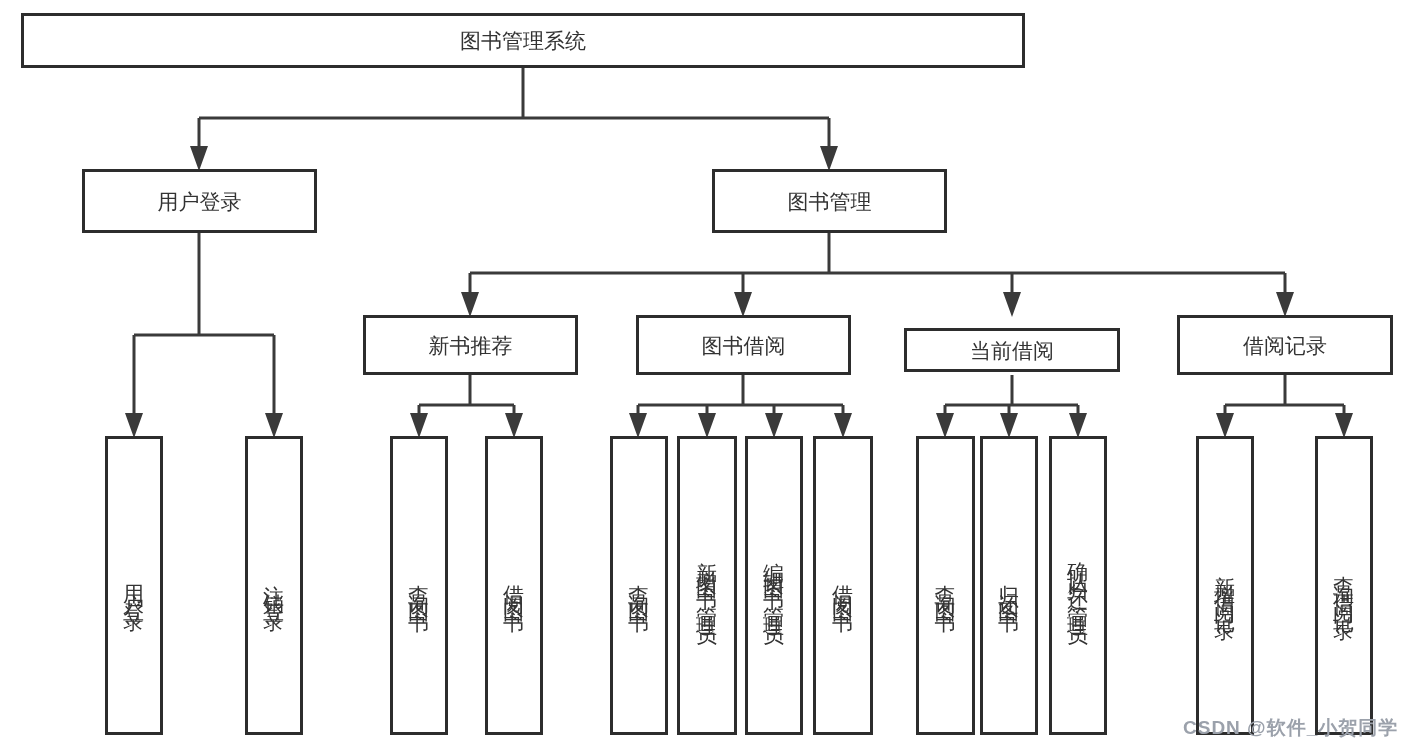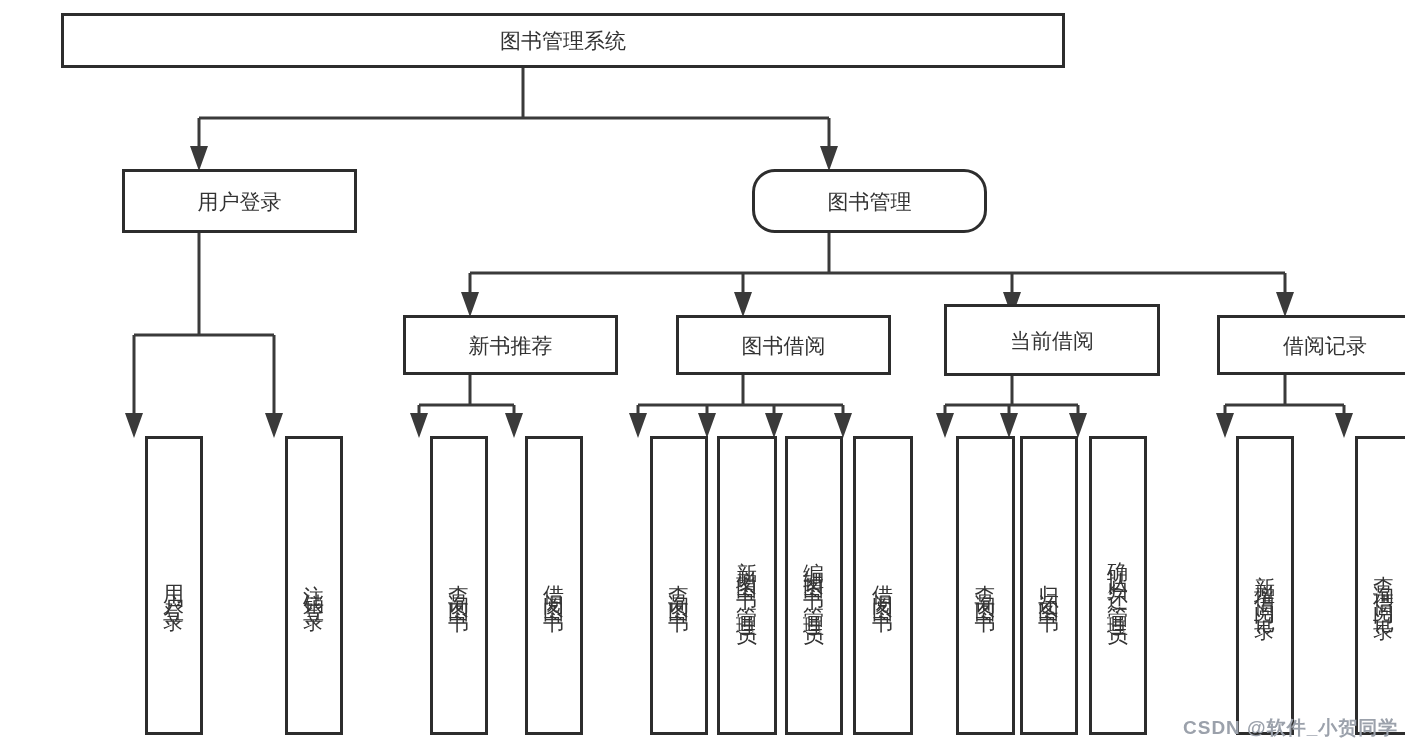--- a/index.html
+++ b/index.html
@@ -19,41 +19,40 @@
     overflow:hidden;
   }
   .edges{position:absolute;left:0;top:0;width:1405px;height:747px;z-index:0;}
   .node{
     position:absolute;
     box-sizing:border-box;
     border:3px solid var(--border);
     background:#ffffff;
     display:flex;align-items:center;justify-content:center;
     z-index:1;
-    margin-left:40px;
   }
   .node .lbl{
     font-size:21px;
     color:var(--text);
     line-height:1;
     white-space:nowrap;
   }
   .vnode .lbl{
     writing-mode:vertical-rl;
     text-orientation:mixed;
     letter-spacing:9px;
     white-space:normal;
   }
   
   .n-root          {left:21px;  top:13px;  width:1004px; height:55px;}
   .n-user-login    {left:82px;  top:169px; width:235px;  height:64px;}
-  .n-book-mgmt     {left:712px; top:169px; width:235px;  height:64px;border-radius:23px;}
+  .n-book-mgmt     {left:712px; top:169px; width:235px;  height:64px;}
   .n-new-book-rec  {left:363px; top:315px; width:215px;  height:60px;}
   .n-book-borrow   {left:636px; top:315px; width:215px;  height:60px;}
-  .n-current-borrow{left:904px; top:304px; width:216px;  height:72px;}
+  .n-current-borrow{left:904px; top:328px; width:216px;  height:44px;}
   .n-borrow-records{left:1177px;top:315px; width:216px;  height:60px;}
   .leaf{top:436px;width:58px;height:299px;}
   .n-leaf-login      {left:105px;}
   .n-leaf-logout     {left:245px;}
   .n-leaf-rec-query  {left:390px;}
   .n-leaf-rec-borrow {left:485px;}
   .n-leaf-bb-query   {left:610px;}
   .n-leaf-bb-add     {left:677px;width:60px;}
   .n-leaf-bb-edit    {left:745px;}
   .n-leaf-bb-borrow  {left:813px;width:60px;}

